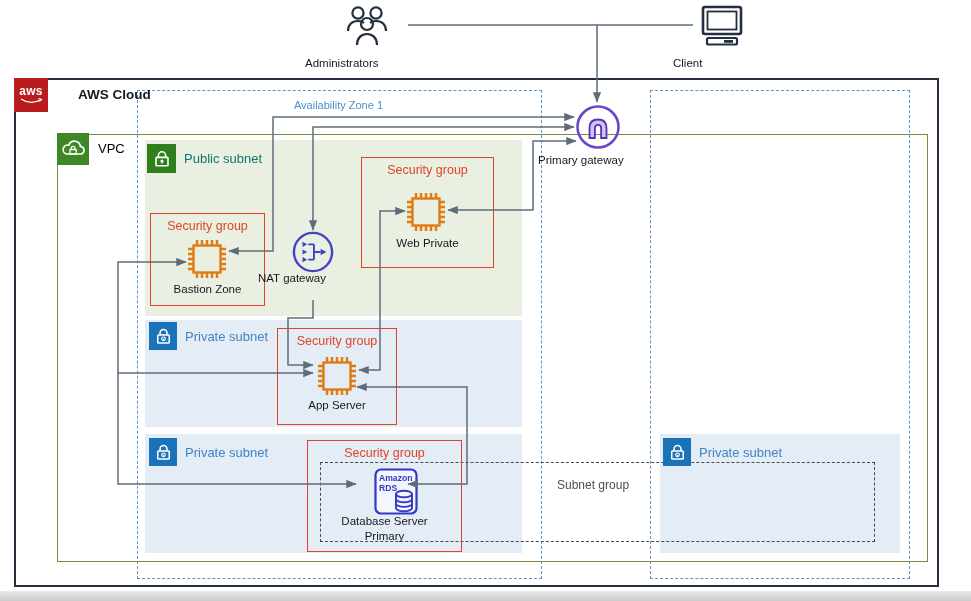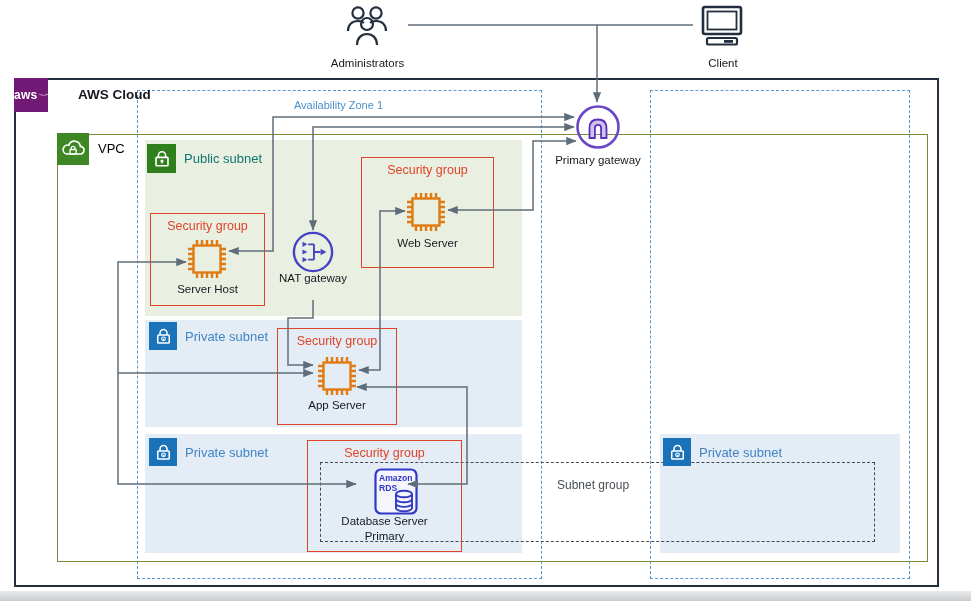--- a/index.html
+++ b/index.html
@@ -8,34 +8,34 @@
   
   .aws-box{position:absolute;border:2px solid #232f3e;z-index:2;}
   .az-box{position:absolute;border:1.5px dashed #5b95cf;z-index:2;}
   .vpc-box{position:absolute;border:1.6px solid #7d8b3a;z-index:2;}
   .subnet-bg{position:absolute;z-index:1;}
   .bg-green{background:#e9efe1;}
   .bg-blue{background:#e4ecf6;}
   .sg-box{position:absolute;border:1.6px solid #e04428;z-index:3;}
   .sng-box{position:absolute;border:1.4px dashed #3f4b55;z-index:2;}
   
-  .lbl{position:absolute;color:#16191f;font-size:11.5px;text-align:center;z-index:6;line-height:1.15;}
+  .lbl{position:absolute;color:#16191f;font-size:11.5px;text-align:left;z-index:6;line-height:1.15;}
   .az-lbl{position:absolute;color:#4a90cc;font-size:11px;text-align:center;z-index:6;}
   .aws-lbl{position:absolute;color:#16191f;font-size:13.5px;font-weight:700;z-index:6;}
   .vpc-lbl{position:absolute;color:#000000;font-size:13px;z-index:6;}
   .sub-lbl{position:absolute;font-size:13px;z-index:6;}
   .sub-green{color:#0f766e;}
   .sub-blue{color:#4285c4;}
   .sg-lbl{position:absolute;left:0;right:0;top:5px;text-align:center;color:#e04428;font-size:12.5px;z-index:6;}
   .sng-lbl{position:absolute;color:#4a4f54;font-size:12px;z-index:6;}
   .res-lbl{position:absolute;left:0;right:0;text-align:center;color:#16191f;font-size:11.5px;z-index:6;}
   .icon{position:absolute;z-index:6;}
   .sq-icon{position:absolute;z-index:6;display:flex;align-items:center;justify-content:center;}
   #connectors{position:absolute;left:0;top:0;z-index:5;pointer-events:none;}
-  .aws-logo{position:absolute;background:#701a75;z-index:6;display:flex;flex-direction:row;
+  .aws-logo{position:absolute;background:#b91c1c;z-index:6;display:flex;flex-direction:column;
             align-items:center;justify-content:center;color:#fff;}
   .aws-logo .t{font-size:12px;font-weight:700;line-height:1;letter-spacing:.3px;}
   .bottom-strip{position:absolute;left:0;width:971px;background:linear-gradient(#e9eaeb,#c9cbcd);z-index:0;}
 </style>
 </head>
 <body>
 
 <div class="canvas">
 
   <div class="bottom-strip" style="top:591px;height:10px;"></div>
@@ -138,35 +138,35 @@
     <div class="sg-lbl">Security group</div>
     <div class="icon" style="left:33px;top:22px;">
       <svg width="46" height="46" viewBox="0 0 46 46" fill="none" stroke="#e07b12" stroke-width="2.4">
         <rect x="9.5" y="9.5" width="27" height="27"></rect>
         <path d="M13,4V9.5 M18,4V9.5 M23,4V9.5 M28,4V9.5 M33,4V9.5
                  M13,36.5V42 M18,36.5V42 M23,36.5V42 M28,36.5V42 M33,36.5V42
                  M4,13H9.5 M4,18H9.5 M4,23H9.5 M4,28H9.5 M4,33H9.5
                  M36.5,13H42 M36.5,18H42 M36.5,23H42 M36.5,28H42 M36.5,33H42"></path>
       </svg>
     </div>
-    <div class="res-lbl" style="top:69px;">Server Host</div>
+    <div class="res-lbl" style="top:69px;">Bastion Zone</div>
   </div>
 
   <div class="sg-box" style="left:361px;top:157px;width:131px;height:109px;">
     <div class="sg-lbl">Security group</div>
     <div class="icon" style="left:41px;top:31px;">
       <svg width="46" height="46" viewBox="0 0 46 46" fill="none" stroke="#e07b12" stroke-width="2.4">
         <rect x="9.5" y="9.5" width="27" height="27"></rect>
         <path d="M13,4V9.5 M18,4V9.5 M23,4V9.5 M28,4V9.5 M33,4V9.5
                  M13,36.5V42 M18,36.5V42 M23,36.5V42 M28,36.5V42 M33,36.5V42
                  M4,13H9.5 M4,18H9.5 M4,23H9.5 M4,28H9.5 M4,33H9.5
                  M36.5,13H42 M36.5,18H42 M36.5,23H42 M36.5,28H42 M36.5,33H42"></path>
       </svg>
     </div>
-    <div class="res-lbl" style="top:79px;">Web Server</div>
+    <div class="res-lbl" style="top:79px;">Web Private</div>
   </div>
 
   <div class="sg-box" style="left:277px;top:328px;width:118px;height:95px;">
     <div class="sg-lbl">Security group</div>
     <div class="icon" style="left:36px;top:24px;">
       <svg width="46" height="46" viewBox="0 0 46 46" fill="none" stroke="#e07b12" stroke-width="2.4">
         <rect x="9.5" y="9.5" width="27" height="27"></rect>
         <path d="M13,4V9.5 M18,4V9.5 M23,4V9.5 M28,4V9.5 M33,4V9.5
                  M13,36.5V42 M18,36.5V42 M23,36.5V42 M28,36.5V42 M33,36.5V42
                  M4,13H9.5 M4,18H9.5 M4,23H9.5 M4,28H9.5 M4,33H9.5

